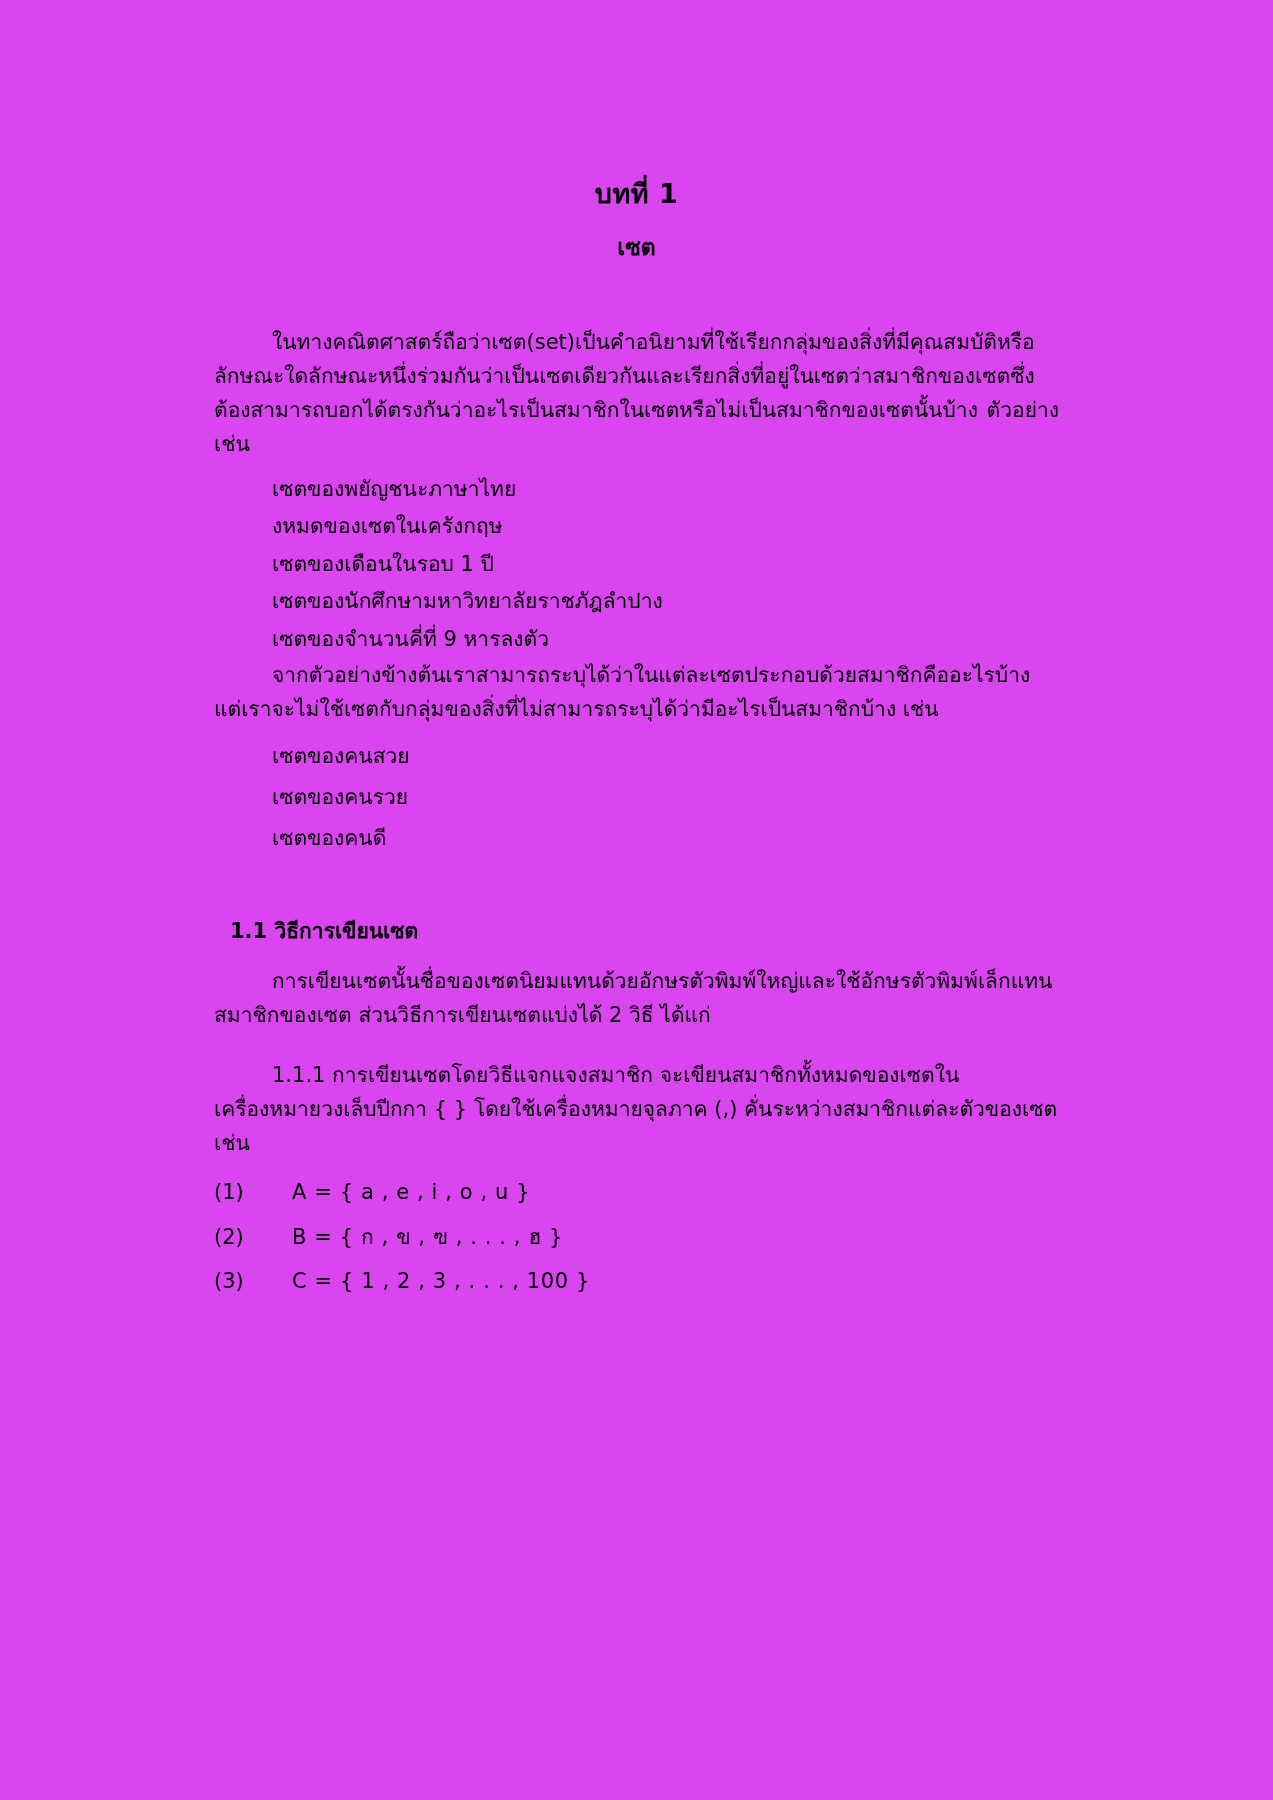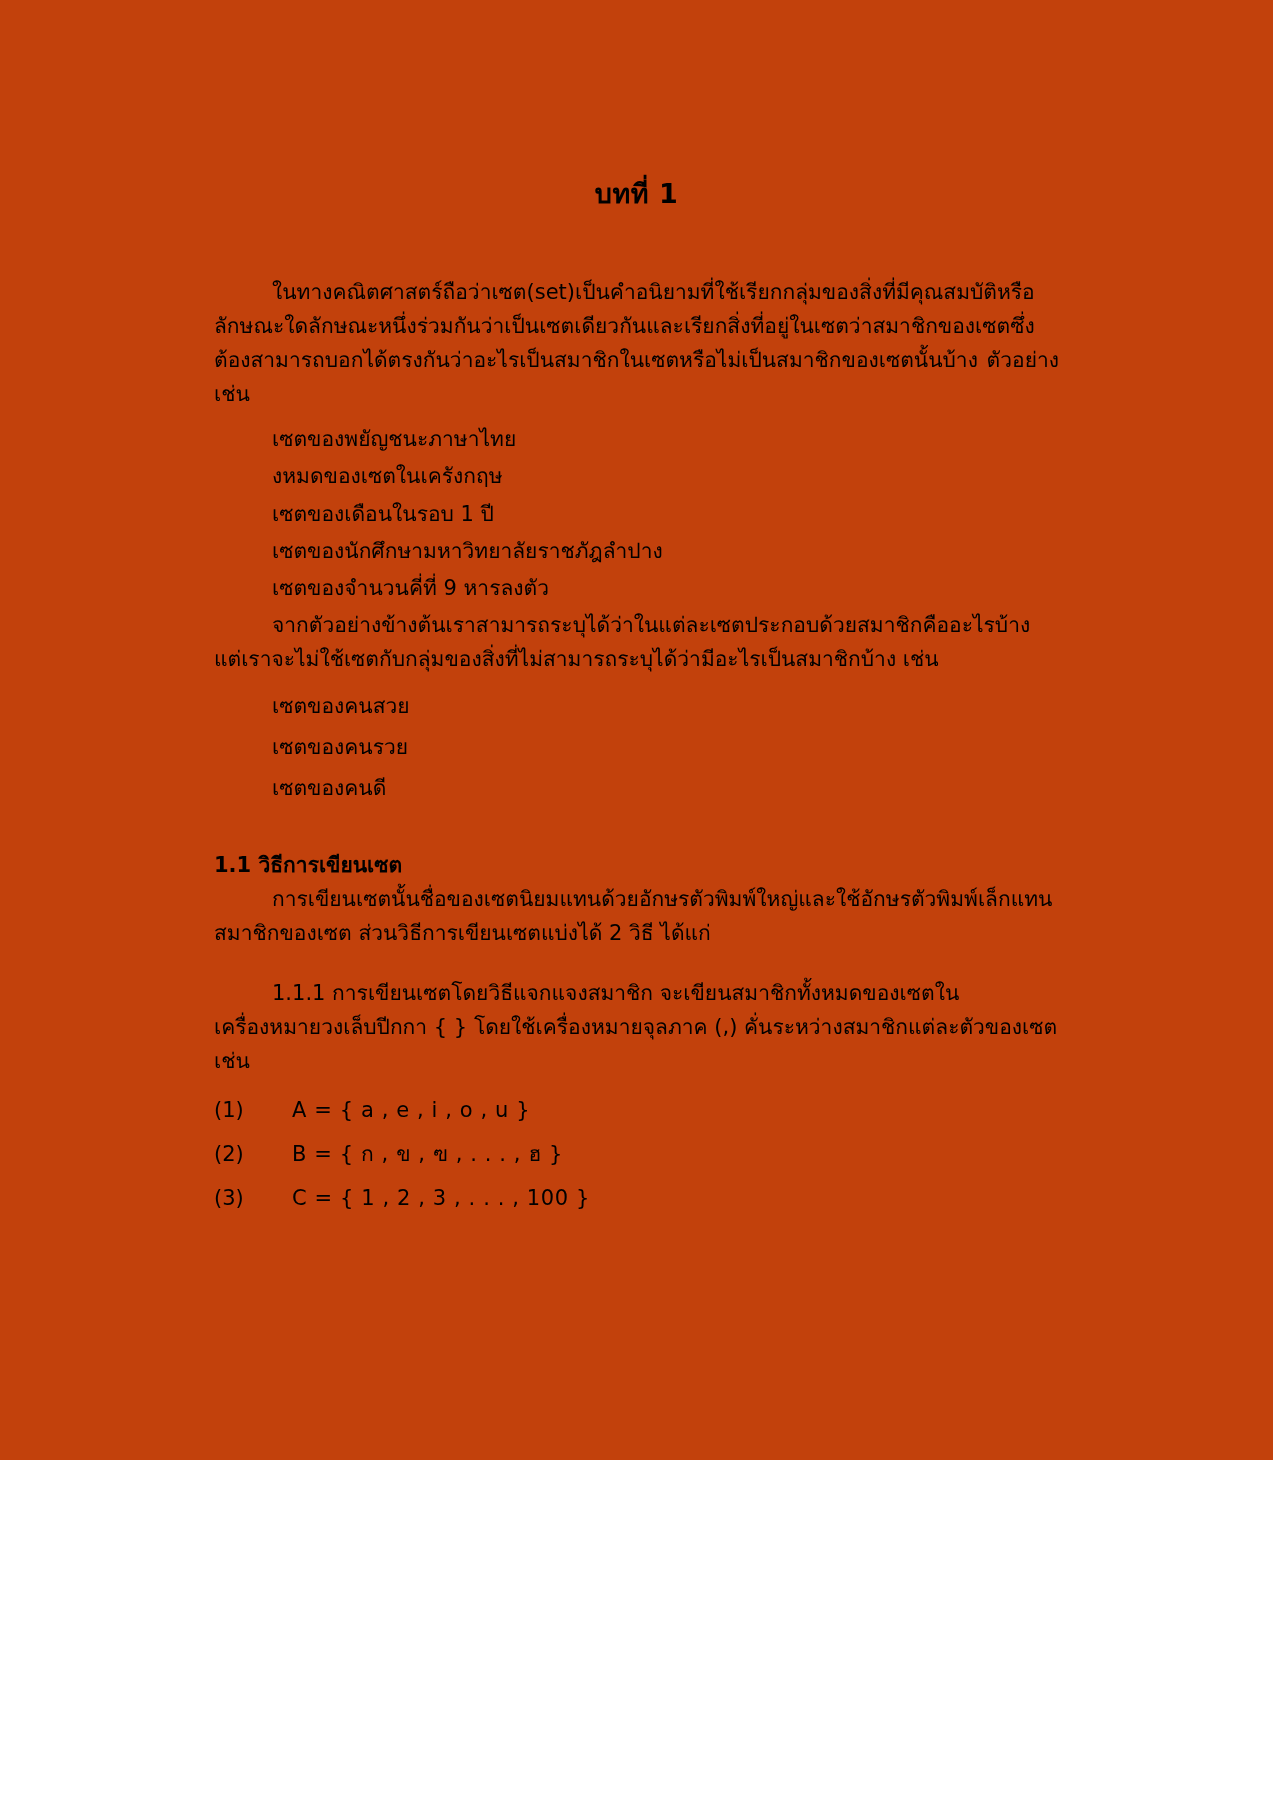--- a/index.html
+++ b/index.html
@@ -3,23 +3,23 @@
 <meta charset="utf-8">
 <style>
   html, body {
     margin: 0;
     padding: 0;
     background: #ffffff;
   }
   .page {
     position: relative;
     width: 1273px;
-    height: 1460px;
+    height: 1800px;
     margin: 0 auto;
-    background: #c2410c;
+    background: #d946ef;
     font-family: "DejaVu Sans", sans-serif;
     color: #000000;
     box-sizing: border-box;
     padding: 150px 150px 0 150px;
   }
   .doc-body {
     width: 845px;
     margin: 0 auto;
   }
   .chapter-title {
@@ -58,21 +58,21 @@
   }
   .list-line.loose {
     line-height: 1.95;
   }
   .gap-sm { height: 10px; }
   .gap-md { height: 26px; }
   .gap-lg { height: 40px; }
   .section-head {
     font-size: 21px;
     font-weight: bold;
-    margin: 0;
+    margin: 16px;
     line-height: 1.6;
   }
   .para-tight {
     font-size: 21px;
     line-height: 1.62;
     margin: 0;
   }
   .eq-row {
     display: flex;
     font-size: 21px;
@@ -88,20 +88,21 @@
     letter-spacing: 0.6px;
   }
 </style>
 </head>
 <body>
 
 <div class="page">
   <div class="doc-body">
 
     <h1 class="chapter-title">บทที่ 1</h1>
+    <h2 class="chapter-subtitle">เซต</h2>
 
     <p class="para first indent">ในทางคณิตศาสตร์ถือว่าเซต(set)เป็นคำอนิยามที่ใช้เรียกกลุ่มของสิ่งที่มีคุณสมบัติหรือลักษณะใดลักษณะหนึ่งร่วมกันว่าเป็นเซตเดียวกันและเรียกสิ่งที่อยู่ในเซตว่าสมาชิกของเซตซึ่งต้องสามารถบอกได้ตรงกันว่าอะไรเป็นสมาชิกในเซตหรือไม่เป็นสมาชิกของเซตนั้นบ้าง ตัวอย่างเช่น</p>
 
     <div class="gap-sm"></div>
 
     <p class="list-line">เซตของพยัญชนะภาษาไทย</p>
     <p class="list-line">งหมดของเซตในเครังกฤษ</p>
     <p class="list-line">เซตของเดือนในรอบ  1  ปี</p>
     <p class="list-line">เซตของนักศึกษามหาวิทยาลัยราชภัฎลำปาง</p>
     <p class="list-line">เซตของจำนวนคี่ที่  9  หารลงตัว</p>

